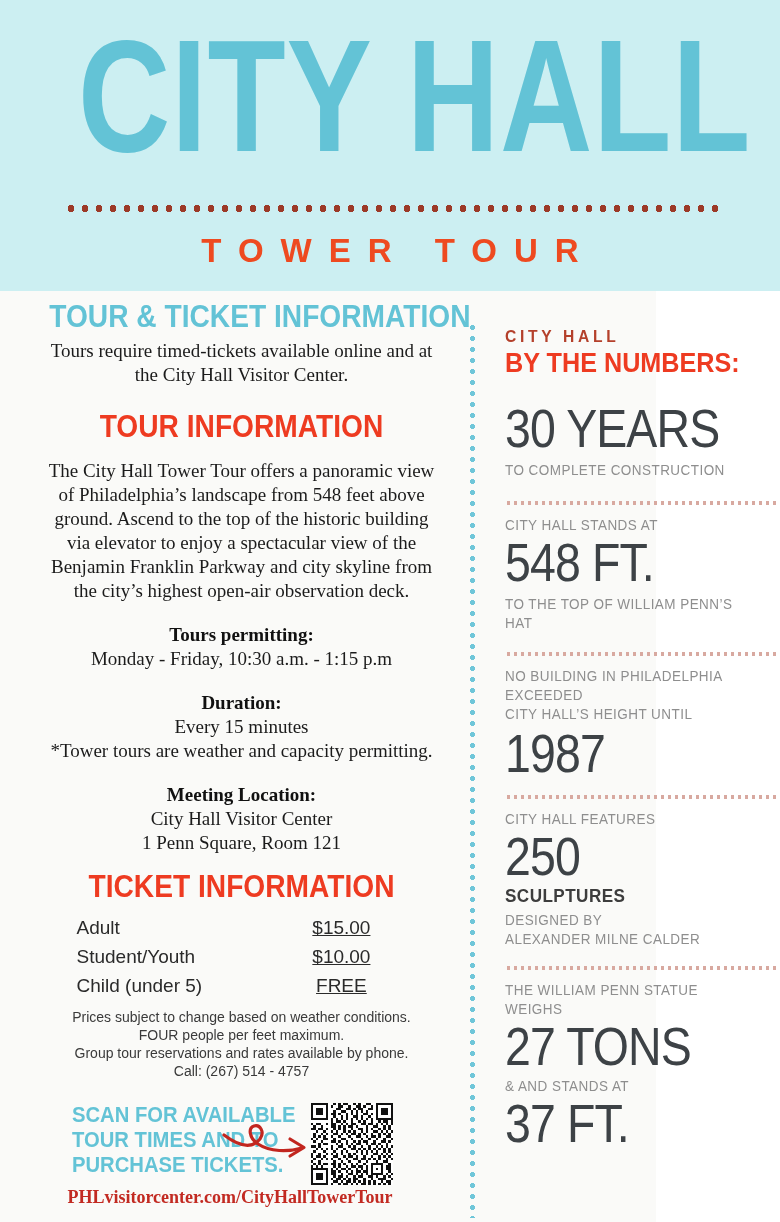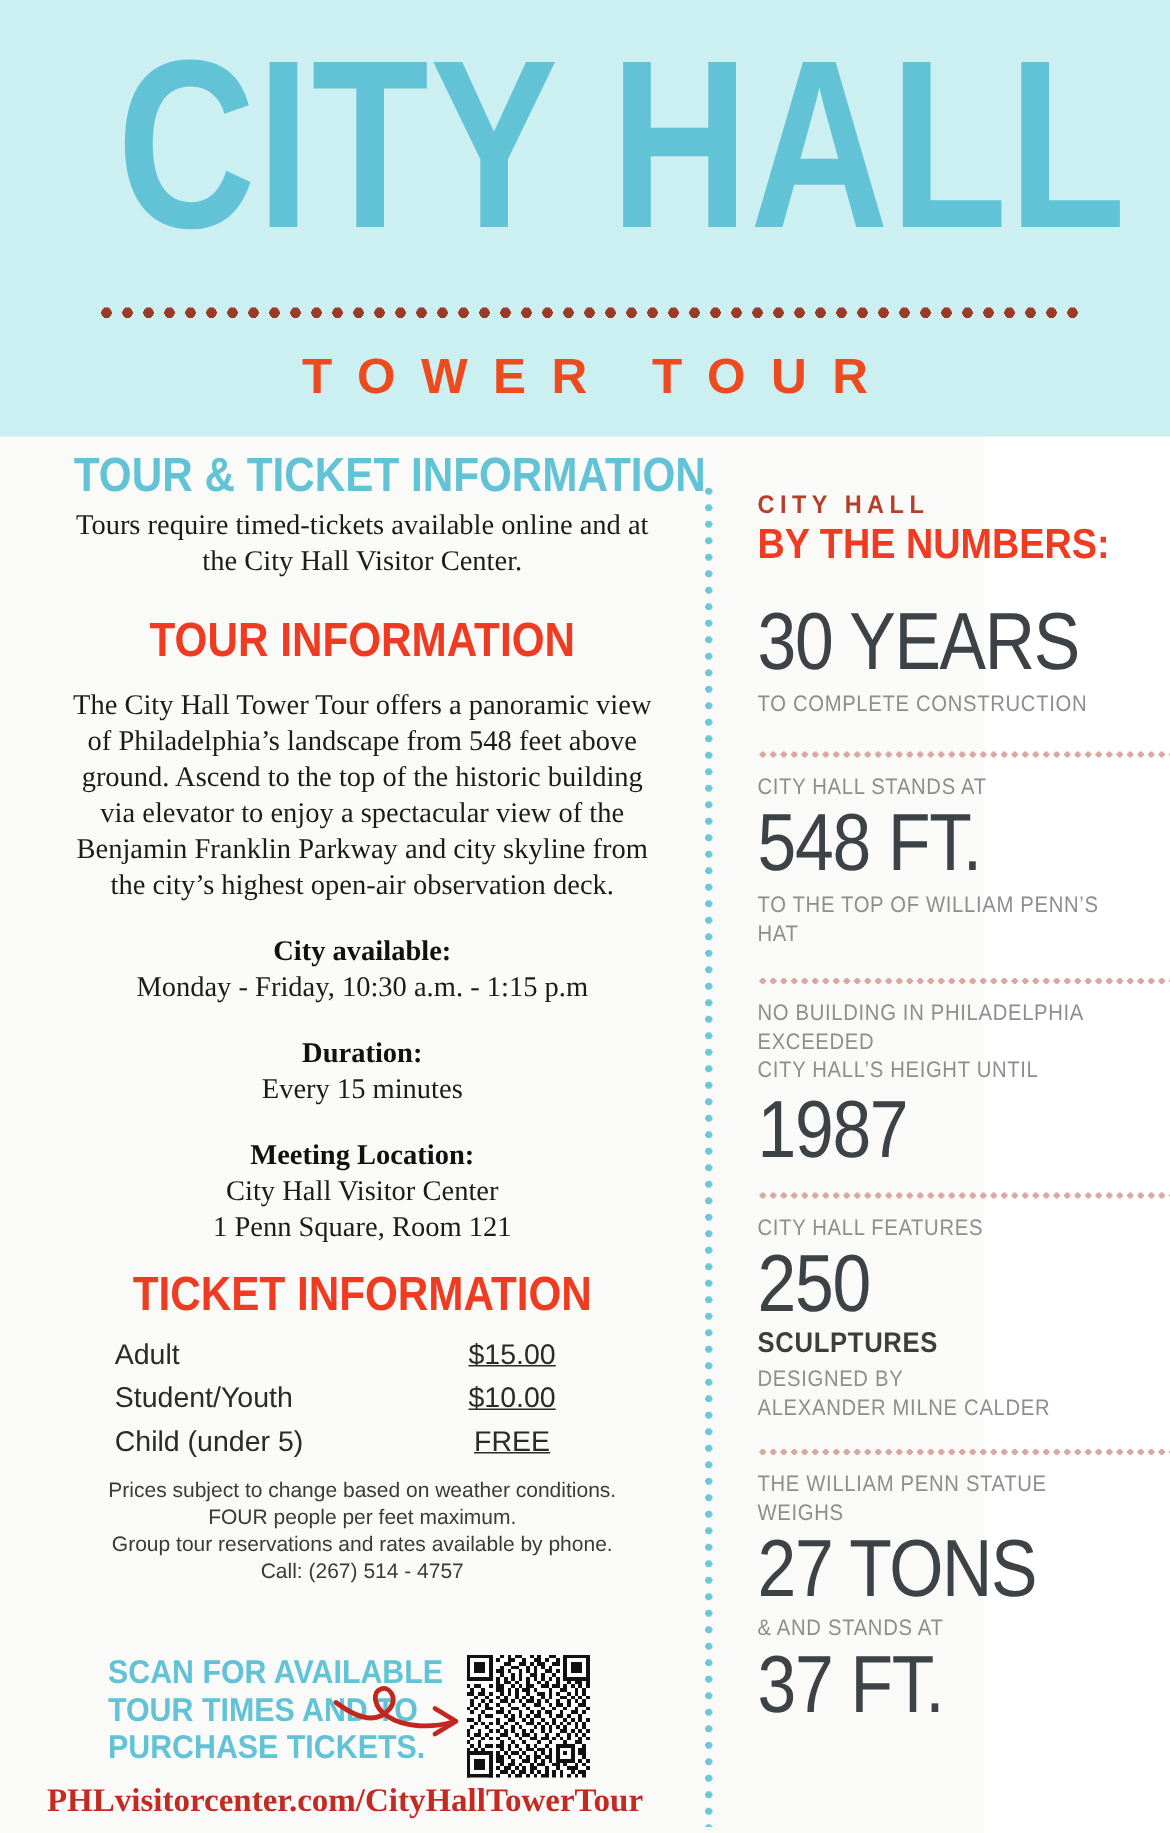--- a/index.html
+++ b/index.html
@@ -183,21 +183,21 @@
     left:308px; top:4px;
     width:88px; height:82px;
   }
   #site-url {
     position:absolute;
     left:0; top:88px;
     width:460px;
     text-align:center;
     font-family:"Liberation Serif", serif;
     font-weight:bold;
-    font-size:22px;
+    font-size:18px;
     color:#C22A22;
     white-space:nowrap;
   }
 
   
   #right-col {
     position:absolute;
     left:505px; top:326px;
     width:275px;
   }
@@ -286,27 +286,28 @@
 
     <div class="head-teal">TOUR &amp; TICKET INFORMATION</div>
 
     <div id="intro" class="serif-body">Tours require timed-tickets available online and at the City Hall Visitor Center.</div>
 
     <div id="tour-info-head" class="head-red">TOUR INFORMATION</div>
 
     <div id="tour-desc" class="serif-body">The City Hall Tower Tour offers a panoramic view of Philadelphia’s landscape from 548 feet above ground. Ascend to the top of the historic building via elevator to enjoy a spectacular view of the Benjamin Franklin Parkway and city skyline from the city’s highest open-air observation deck.</div>
 
     <div id="avail-block">
-      <div class="serif-bold">City available:</div>
+      <div class="serif-bold">Tours permitting:</div>
       <div class="serif-body">Monday - Friday, 10:30 a.m. - 1:15 p.m</div>
     </div>
 
     <div id="dur-block">
       <div class="serif-bold">Duration:</div>
       <div class="serif-body">Every 15 minutes</div>
+      <div class="serif-body">*Tower tours are weather and capacity permitting.</div>
     </div>
 
     <div id="meet-block">
       <div class="serif-bold">Meeting Location:</div>
       <div class="serif-body">City Hall Visitor Center</div>
       <div class="serif-body">1 Penn Square, Room 121</div>
     </div>
 
     <div id="ticket-info-head" class="head-red">TICKET INFORMATION</div>
 

